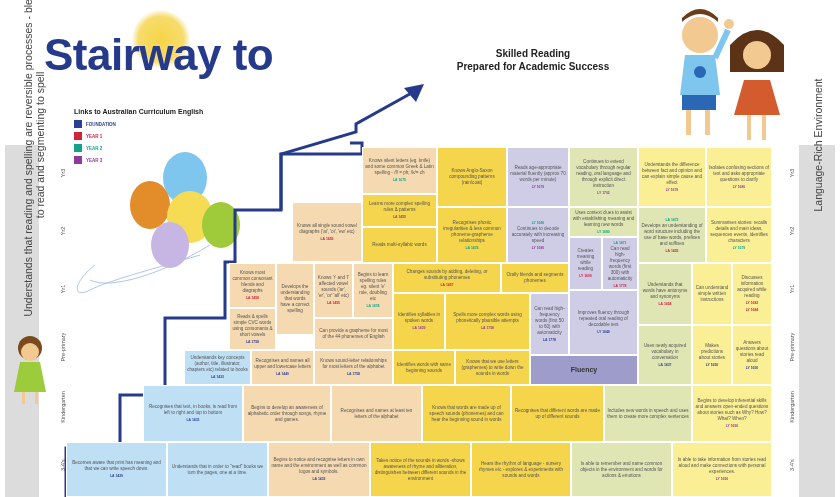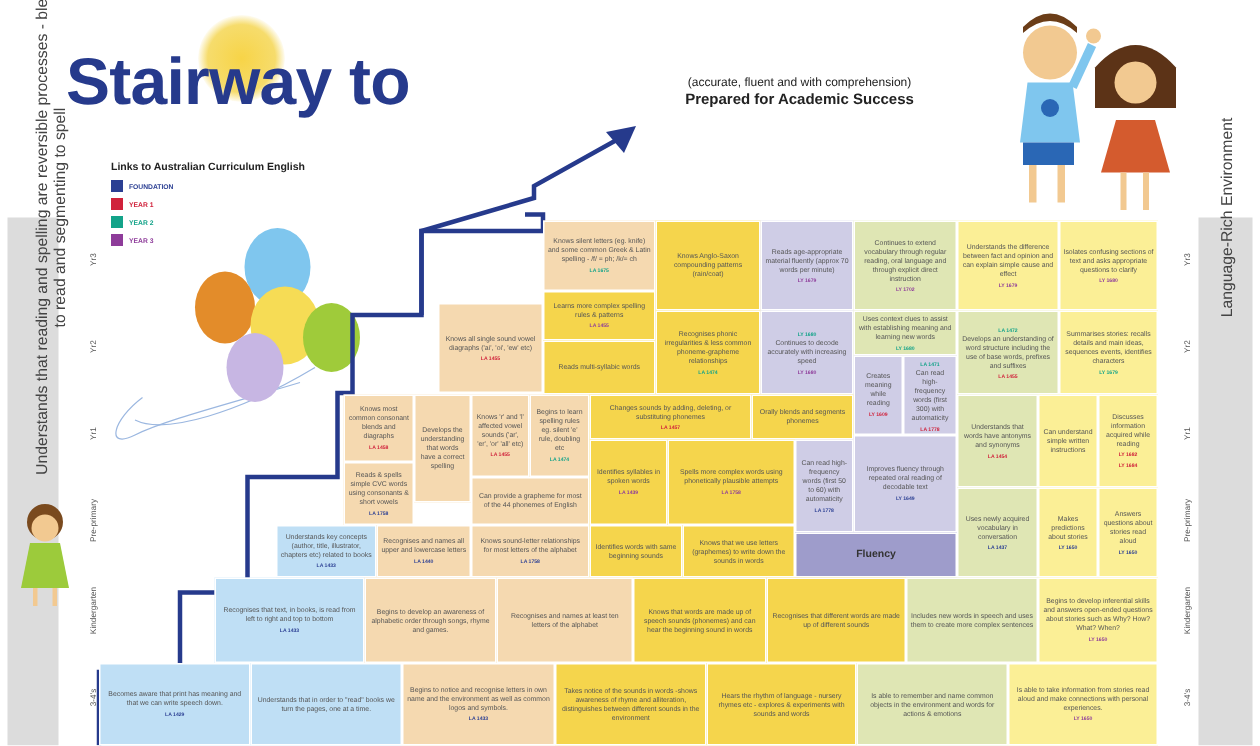--- a/index.html
+++ b/index.html
@@ -53,21 +53,21 @@
 <div class="legend-item" style="top:144px">
     <span class="legend-swatch" style="background:#13a389"></span>
     <span class="c-y2">YEAR 2</span>
   </div>
 <div class="legend-item" style="top:156px">
     <span class="legend-swatch" style="background:#8e3c9a"></span>
     <span class="c-y3">YEAR 3</span>
   </div>
 
 <div class="goal">
-  <div class="g2">(accurate, fluent and with comprehension)</div>
+  <div class="g1">Skilled Reading</div>
   <div class="g3">Prepared for Academic Success</div>
 </div>
 
 <div class="side-left"></div>
 <div class="side-left-text">Understands that reading and spelling are reversible processes - blending to read and segmenting to spell</div>
 <div class="side-right"></div>
 <div class="side-right-text">Language-Rich Environment</div>
 
 <div class="row-label" style="left:38px;top:170px">Yr3</div>
 <div class="row-label" style="left:38px;top:228px">Yr2</div>

